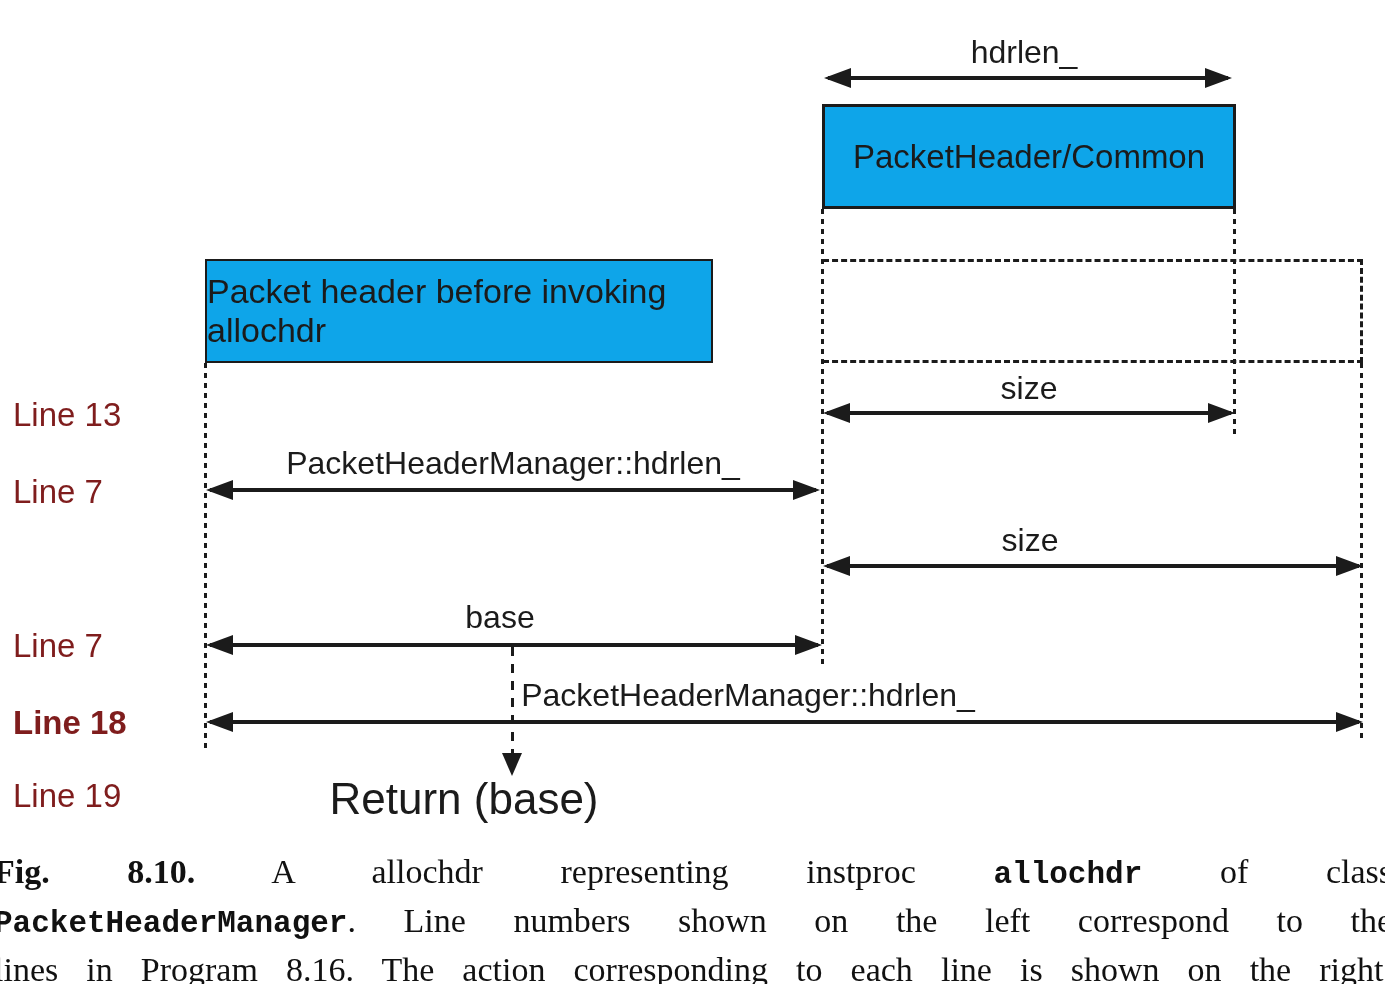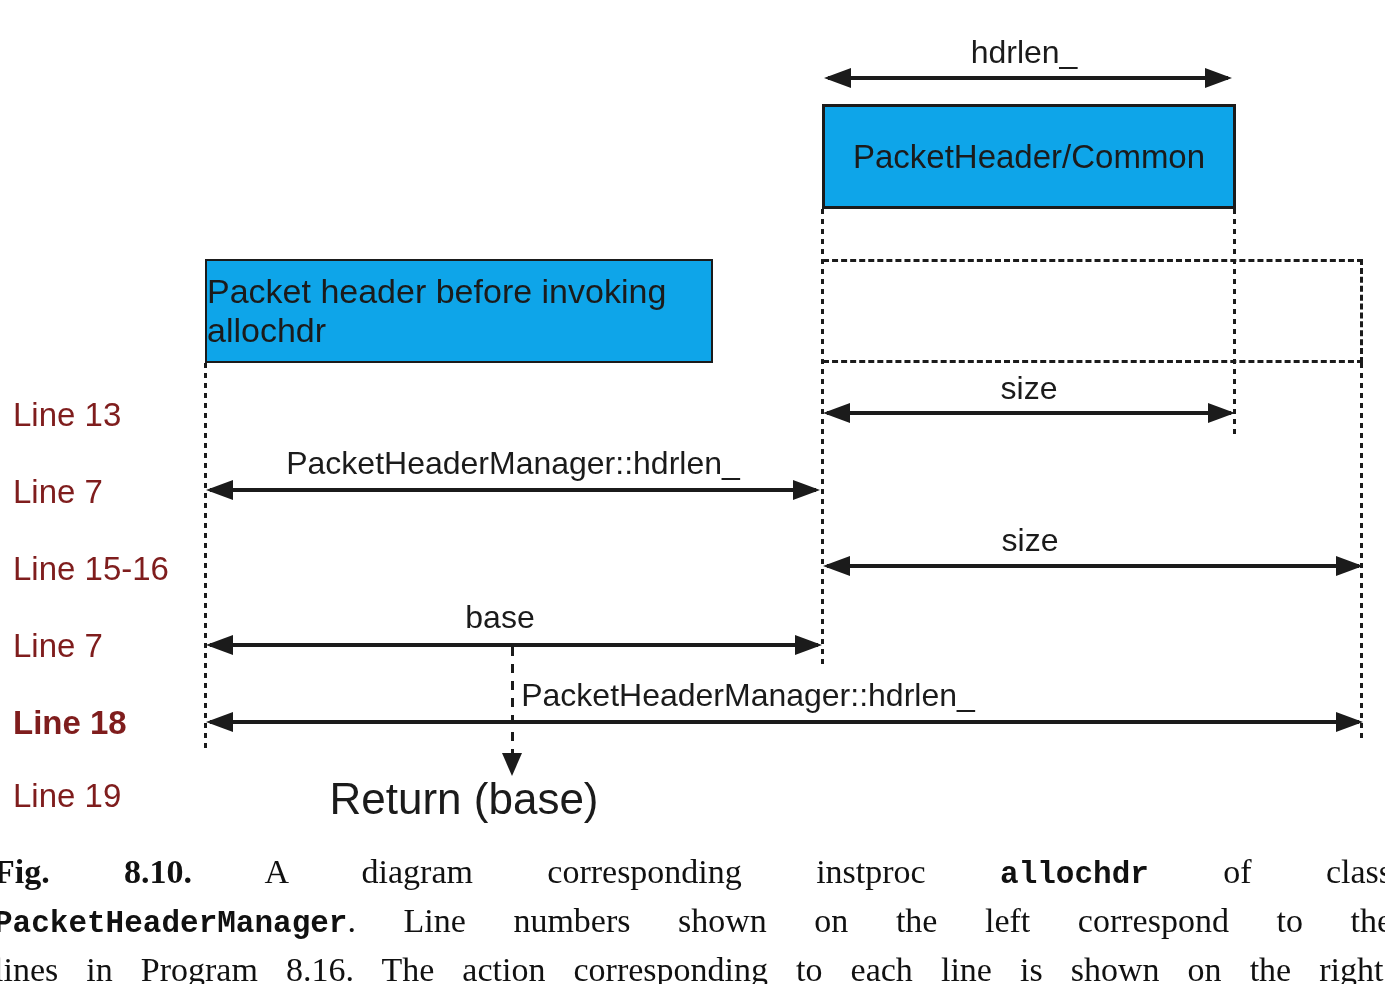--- a/index.html
+++ b/index.html
@@ -106,26 +106,25 @@
     <span class="shaft"></span>
     <span class="head-l"></span>
     <span class="head-r"></span>
   </div>
 
   <div class="vdashed" style="left:511px;top:647px;height:106px;"></div>
   <div class="down-head" style="left:502px;top:753px;"></div>
 
   <div class="left-lbl" style="top:415px;">Line 13</div>
   <div class="left-lbl" style="top:492px;">Line 7</div>
-  <div class="left-lbl" style="top:569px;">Line 15-16</div>
   <div class="left-lbl" style="top:646px;">Line 7</div>
   <div class="left-lbl" style="top:723px;font-weight:bold;">Line 18</div>
   <div class="left-lbl" style="top:796px;">Line 19</div>
 
   <div class="lbl" style="left:464px;top:799px;font-size:44px;">Return (base)</div>
 
   <div id="caption">
-    <div class="cap-line"><span class="cap-bold">Fig. 8.10.</span><span> A diagram corresponding instproc </span><span class="cap-code">allochdr</span><span> of class</span></div>
+    <div class="cap-line"><span class="cap-bold">Fig. 8.10.</span><span> A allochdr representing instproc </span><span class="cap-code">allochdr</span><span> of class</span></div>
     <div class="cap-line"><span class="cap-code">PacketHeaderManager</span><span>. Line numbers shown on the left correspond to the</span></div>
     <div class="cap-line"><span>lines in Program 8.16. The action corresponding to each line is shown on the right.</span></div>
   </div>
 
 </div>
 
 </body></html>

